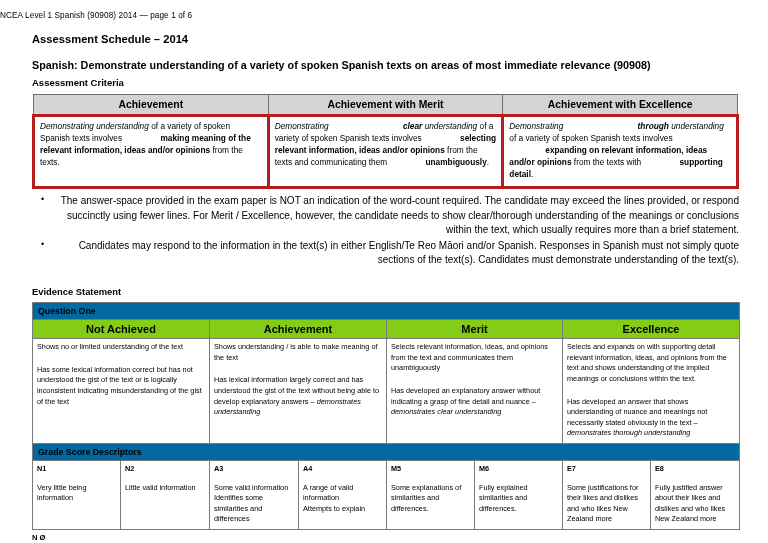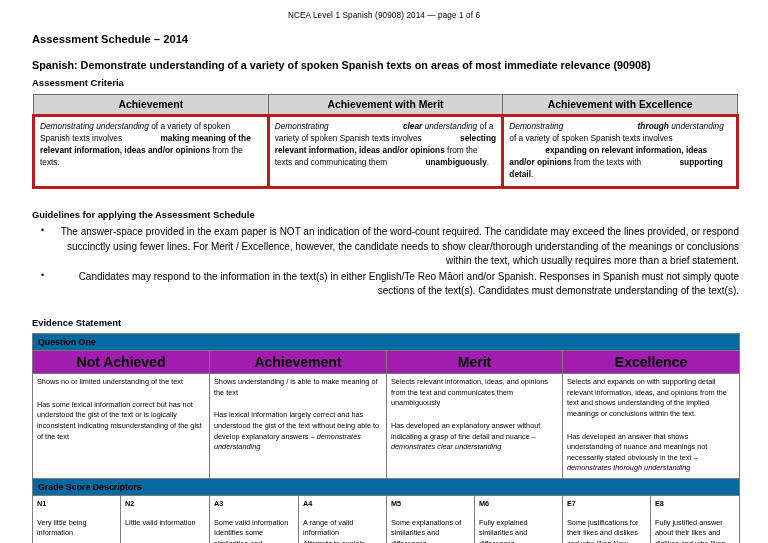--- a/index.html
+++ b/index.html
@@ -15,21 +15,21 @@
     overflow: hidden;
   }
   .page {
     position: relative;
     width: 768px;
     height: 543px;
     padding: 0;
     box-sizing: border-box;
   }
   .running-header {
-    text-align: center;
+    text-align: left;
     font-size: 8.2px;
     margin-top: 11px;
     letter-spacing: 0.1px;
   }
   .content {
     padding: 0 29px 0 32px;
   }
   h1.doc-title {
     font-size: 11.2px;
     font-weight: bold;
@@ -117,22 +117,22 @@
     vertical-align: top;
   }
   td.band-title {
     background: #0369a1;
     font-size: 8.8px;
     font-weight: bold;
     padding: 3px 5px;
     text-align: left;
   }
   td.col-head {
-    background: #a21caf;
-    font-size: 14px;
+    background: #84cc16;
+    font-size: 11px;
     font-weight: bold;
     padding: 3px 4px;
     text-align: center;
   }
   td.cell {
     font-size: 7.3px;
     line-height: 1.45;
     padding: 3px 4px 4px 4px;
   }
   td.cell p { margin: 0 0 12px 0; }
@@ -210,21 +210,20 @@
           <td>
             <span class="i">Demonstrating</span><span class="i b">&nbsp;</span><span class="i b">clear</span><span class="i">&nbsp;</span><span class="i">understanding</span><span> of a variety of spoken Spanish texts involves </span><span class="b">selecting relevant information, ideas and/or opinions</span><span> from the texts and communicating them </span><span class="b">unambiguously</span><span>.</span>
           </td>
           <td>
             <span class="i">Demonstrating</span><span class="i b">&nbsp;</span><span class="i b">through</span><span class="i">&nbsp;</span><span class="i">understanding</span><span> of a variety of spoken Spanish texts involves </span><span class="b">expanding on relevant information, ideas and/or opinions</span><span> from the texts with </span><span class="b">supporting detail</span><span>.</span>
           </td>
         </tr>
       </tbody>
     </table>
 
-    <div class="guidelines-head">Guidelines for applying the Assessment Schedule</div>
     <ul class="guidelines">
       <li>The answer-space provided in the exam paper is NOT an indication of the word-count required. The candidate may exceed the lines provided, or respond succinctly using fewer lines. For Merit / Excellence, however, the candidate needs to show clear/thorough understanding of the meanings or conclusions within the text, which usually requires more than a brief statement.</li>
       <li>Candidates may respond to the information in the text(s) in either English/Te Reo Māori and/or Spanish. Responses in Spanish must not simply quote sections of the text(s). Candidates must demonstrate understanding of the text(s).</li>
     </ul>
 
     <div class="evidence-head">Evidence Statement</div>
 
     <table class="evidence">
       <colgroup>
         <col style="width:88px">

